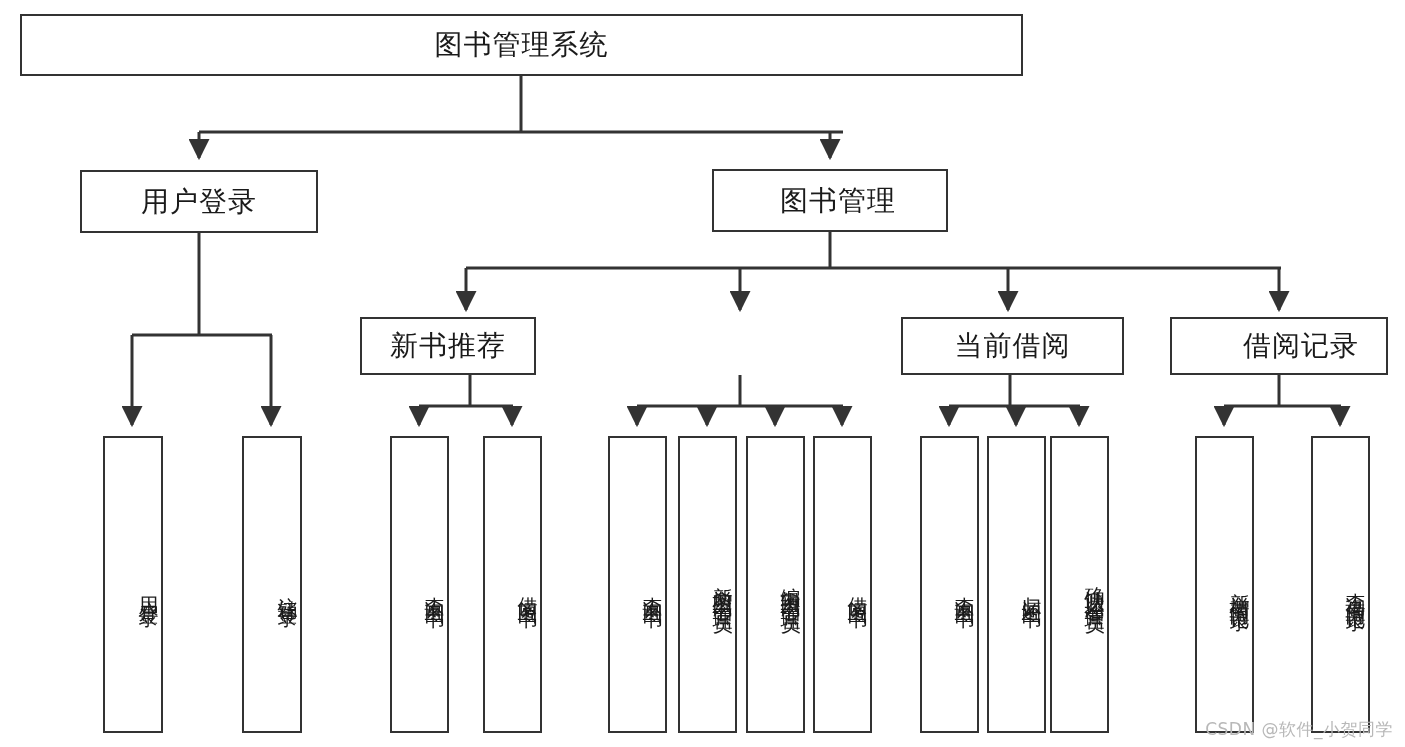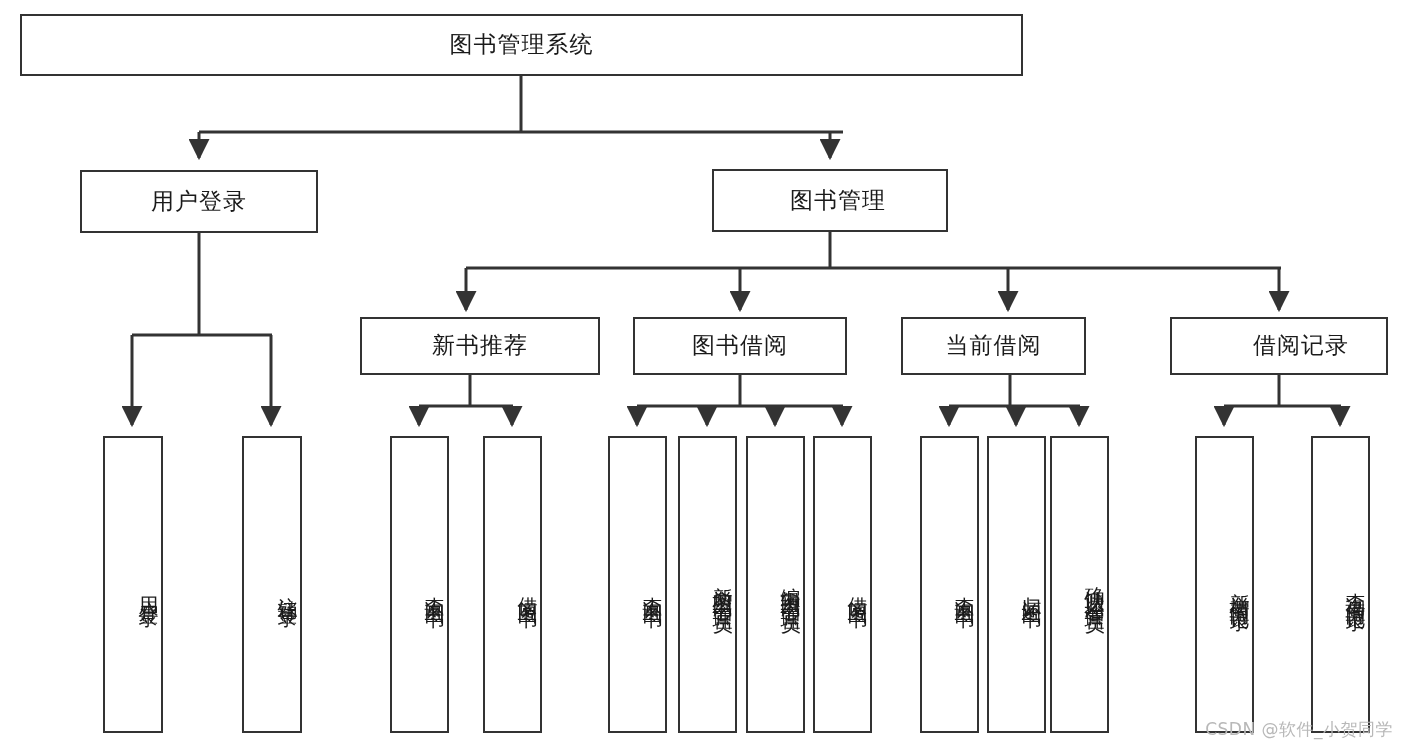--- a/index.html
+++ b/index.html
@@ -21,21 +21,21 @@
     position: absolute;
     box-sizing: border-box;
     border: 2.5px solid #333333;
     background: #ffffff;
     display: flex;
     align-items: center;
     justify-content: center;
     color: #1a1a1a;
   }
   .node.horiz {
-    font-size: 23px;
+    font-size: 28px;
     letter-spacing: 1px;
     line-height: 1.2;
     text-align: right;
   }
   .node.vert {
     writing-mode: vertical-rl;
     text-orientation: upright;
     font-size: 20px;
     letter-spacing: 4px;
     line-height: 1.25;
@@ -116,23 +116,22 @@
       <path d="M 1224 406 L 1224 425" marker-end="url(#arrow)"></path>
       <path d="M 1340 406 L 1340 425" marker-end="url(#arrow)"></path>
     </g>
   </svg>
 
   <div class="node horiz" style="left:20px; top:14px; width:1003px; height:62px;">图书管理系统</div>
 
   <div class="node horiz" style="left:80px; top:170px; width:238px; height:63px;">用户登录</div>
   <div class="node horiz" style="left:712px; top:169px; width:236px; height:63px;padding-left:16px;">图书管理</div>
 
-  <div class="node horiz" style="left:360px; top:317px; width:240px; height:58px;">新书推荐</div>
-  <div class="node horiz" style="left:633px; top:317px; width:214px; height:58px;">图书借阅</div>
-  <div class="node horiz" style="left:901px; top:317px; width:185px; height:58px;">当前借阅</div>
+  <div class="node horiz" style="left:360px; top:317px; width:176px; height:58px;">新书推荐</div>
+  <div class="node horiz" style="left:901px; top:317px; width:223px; height:58px;">当前借阅</div>
   <div class="node horiz" style="left:1170px; top:317px; width:218px; height:58px;padding-left:44px;">借阅记录</div>
 
   <div class="node vert" style="left:103px; top:436px; width:60px; height:297px;">用户登录</div>
   <div class="node vert" style="left:242px; top:436px; width:60px; height:297px;">注销登录</div>
 
   <div class="node vert" style="left:390px; top:436px; width:59px; height:297px;">查询图书</div>
   <div class="node vert" style="left:483px; top:436px; width:59px; height:297px;">借阅图书</div>
 
   <div class="node vert" style="left:608px; top:436px; width:59px; height:297px;">查询图书</div>
   <div class="node vert" style="left:678px; top:436px; width:59px; height:297px;">新增图书（管理员）</div>

